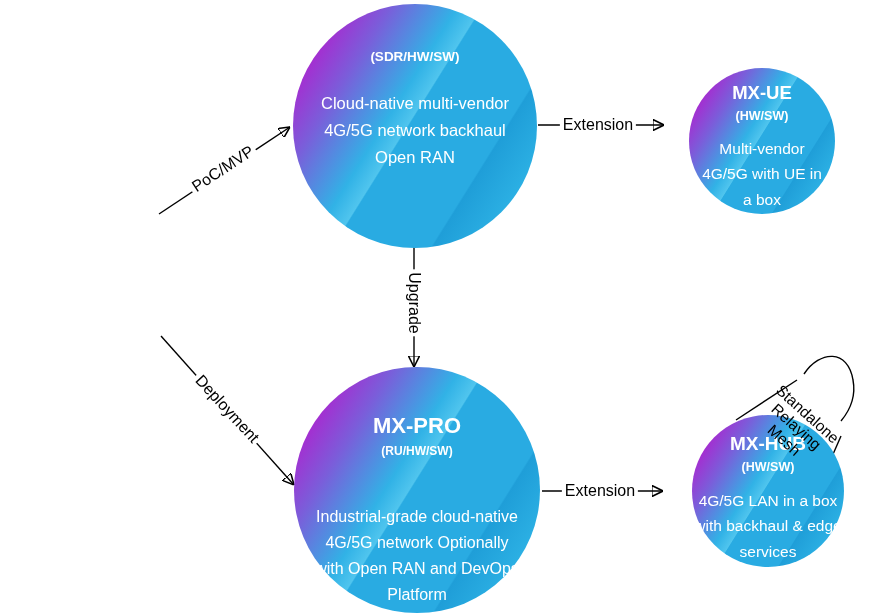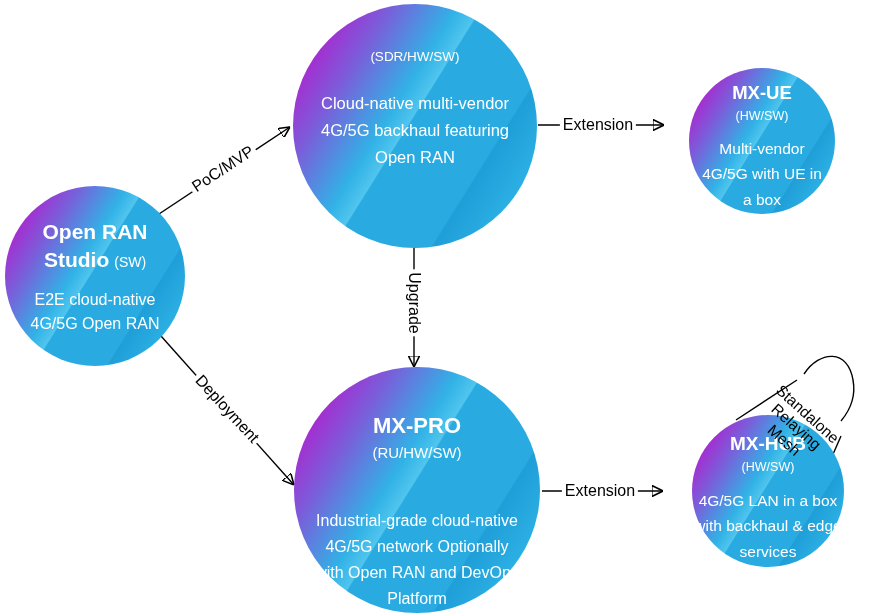--- a/index.html
+++ b/index.html
@@ -18,21 +18,21 @@
     border-radius: 50%;
     color: #ffffff;
     text-align: center;
     background: linear-gradient(122deg,
       #c60bc6 0%, #a62cd0 13%, #7a5eda 25%, #31b2e6 42%,
       #50c5ee 48%, #29abe2 48.4%, #29abe2 73%,
       #1f9ed8 73.5%, #2db2e5 88%, #2db2e5 100%);
     display: flex; flex-direction: column; align-items: center;
   }
   .node-title { font-weight: bold; line-height: 1.35; }
-  .node-tag { font-weight: normal; }
+  .node-tag { font-weight: bold; }
   .tag-block .node-tag { display: block; margin-top: 2px; }
   .tag-inline .node-tag { display: inline; margin-left: 5px; }
   .node-desc { font-weight: normal; }
 
   
   .n-studio { left: 5px; top: 186px; width: 180px; height: 180px; padding-top: 32px; box-sizing: border-box; }
   .n-studio .node-title { font-size: 21px; width: 128px; }
   .n-studio .node-tag { font-size: 14px; }
   .n-studio .node-desc { font-size: 16px; width: 164px; margin-top: 13px; line-height: 1.55; }
 
@@ -41,21 +41,21 @@
   .n-pdk .node-tag { font-size: 13.5px; }
   .n-pdk .node-desc { font-size: 16.5px; width: 224px; margin-top: 24px; line-height: 1.62; }
 
   .n-ue { left: 689px; top: 68px; width: 146px; height: 146px; padding-top: 13px; box-sizing: border-box; }
   .n-ue .node-title { font-size: 18.5px; }
   .n-ue .node-tag { font-size: 12.5px; }
   .n-ue .node-desc { font-size: 15.5px; width: 128px; margin-top: 11px; line-height: 1.65; }
 
   .n-pro { left: 294px; top: 367px; width: 246px; height: 246px; padding-top: 44px; box-sizing: border-box; gap: 45px; }
   .n-pro .node-title { font-size: 22px; }
-  .n-pro .node-tag { font-size: 15px; }
+  .n-pro .node-tag { font-size: 12px; }
   .n-pro .node-desc { font-size: 16px; width: 214px; line-height: 1.62; }
 
   .n-hub { left: 692px; top: 415px; width: 152px; height: 152px; padding-top: 16px; box-sizing: border-box; }
   .n-hub .node-title { font-size: 19px; }
   .n-hub .node-tag { font-size: 12.5px; }
   .n-hub .node-desc { font-size: 15.5px; width: 152px; margin-top: 12px; line-height: 1.65; }
 
   .edge-label {
     position: absolute;
     transform: translate(-50%, -50%);
@@ -93,28 +93,24 @@
     <path d="M159,214 L290,127" marker-end="url(#arrow)"></path>
     <path d="M161,336 L294,485" marker-end="url(#arrow)"></path>
     <path d="M414,246 L414,367" marker-end="url(#arrow)"></path>
     <path d="M538,125 L664,125" marker-end="url(#arrow)"></path>
     <path d="M542,491 L663,491" marker-end="url(#arrow)"></path>
     <path d="M736,420 L797,380"></path>
     <path d="M804,374 C820,350 848,349 853,380 C856,396 851,409 841,421"></path>
     <path d="M841,436 L820,484" marker-end="url(#arrow)"></path>
   </svg>
 
-  <div class="node n-studio tag-inline">
-    <div class="node-title"><span>Open RAN Studio</span><span class="node-tag">(SW)</span></div>
-    <div class="node-desc">E2E cloud-native 4G/5G Open RAN</div>
-  </div>
 
   <div class="node n-pdk tag-block">
     <div class="node-title"><span class="node-tag">(SDR/HW/SW)</span></div>
-    <div class="node-desc">Cloud-native multi-vendor 4G/5G backhaul featuring Open RAN</div>
+    <div class="node-desc">Cloud-native multi-vendor 4G/5G network backhaul Open RAN</div>
   </div>
 
   <div class="node n-ue tag-block">
     <div class="node-title"><span>MX-UE</span><span class="node-tag">(HW/SW)</span></div>
     <div class="node-desc">Multi-vendor 4G/5G with UE in a box</div>
   </div>
 
   <div class="node n-pro tag-block">
     <div class="node-title"><span>MX-PRO</span><span class="node-tag">(RU/HW/SW)</span></div>
     <div class="node-desc">Industrial-grade cloud-native 4G/5G network Optionally with Open RAN and DevOps Platform</div>

